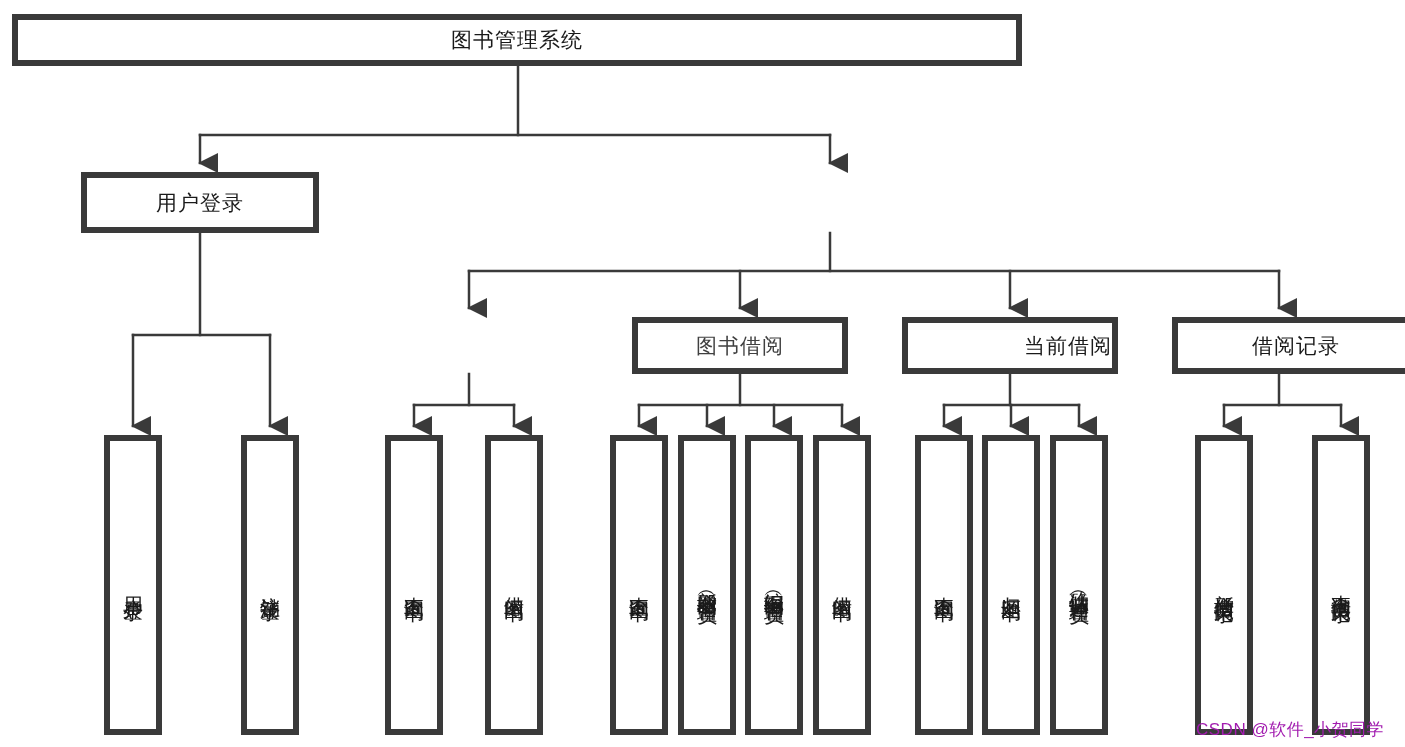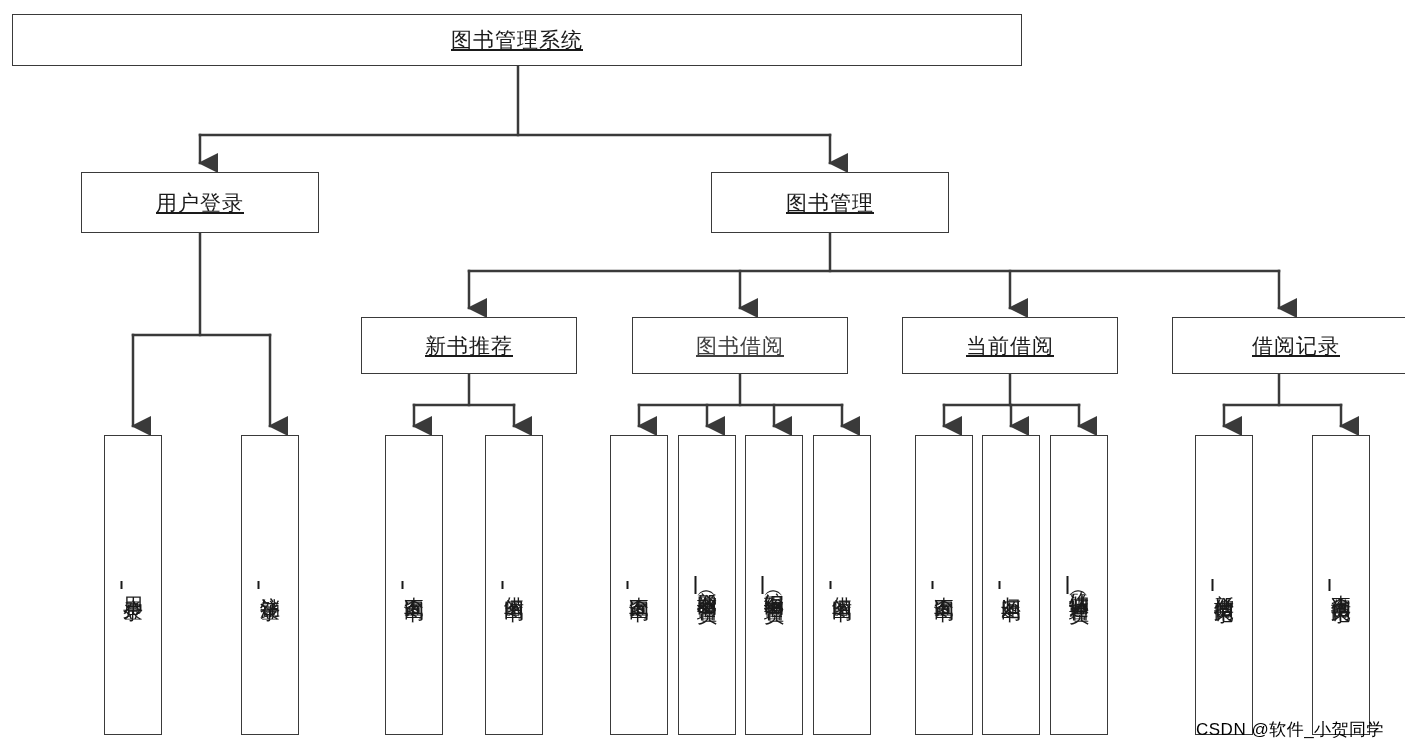--- a/index.html
+++ b/index.html
@@ -23,27 +23,26 @@
   svg.connectors {
     position: absolute;
     left: 0; top: 0;
     width: 1405px;
     height: 747px;
     pointer-events: none;
   }
   .node {
     position: absolute;
     box-sizing: border-box;
-    border: 1px solid #0369a1;
+    border: 6px solid #0369a1;
     background: #ffffff;
     display: flex;
     align-items: center;
     justify-content: center;
     color: #1a1a1a;
-    text-decoration: underline;
   }
   .node.horiz {
     font-size: 21px;
     letter-spacing: 1px;
   }
   .node.vert {
     writing-mode: vertical-rl;
     text-orientation: upright;
     font-size: 20px;
     line-height: 1.05;
@@ -121,31 +120,25 @@
     </g>
   </svg>
 
   <div class="node horiz" style="left: 12px; top: 14px; width: 1010px; height: 52px; border-color: rgb(58, 58, 58); background: rgb(255, 255, 255); color: rgb(26, 26, 26);">
     <span>图书管理系统</span>
   </div>
 
   <div class="node horiz" style="left: 81px; top: 172px; width: 238px; height: 61px; border-color: rgb(58, 58, 58); background: rgb(255, 255, 255); color: rgb(26, 26, 26);">
     <span>用户登录</span>
   </div>
-  <div class="node horiz" style="left: 711px; top: 172px; width: 238px; height: 61px; border-color: rgb(58, 58, 58); background: rgb(255, 255, 255); color: rgb(26, 26, 26);">
-    <span>图书管理</span>
-  </div>
 
-  <div class="node horiz" style="left: 361px; top: 317px; width: 216px; height: 57px; border-color: rgb(58, 58, 58); background: rgb(255, 255, 255); color: rgb(26, 26, 26);">
-    <span>新书推荐</span>
-  </div>
   <div class="node horiz" style="left: 632px; top: 317px; width: 216px; height: 57px; border-color: rgb(58, 58, 58); background: rgb(255, 255, 255); color: #404040;">
     <span>图书借阅</span>
   </div>
-  <div class="node horiz" style="left: 902px; top: 317px; width: 216px; height: 57px; border-color: rgb(58, 58, 58); background: rgb(255, 255, 255); color: rgb(26, 26, 26);">
+  <div class="node horiz" style="left: 902px; top: 317px; width: 216px; height: 57px; border-color: rgb(58, 58, 58); background: rgb(255, 255, 255); color: rgb(26, 26, 26); justify-content: flex-end;">
     <span>当前借阅</span>
   </div>
   <div class="node horiz" style="left: 1172px; top: 317px; width: 248px; height: 57px; border-color: rgb(58, 58, 58); background: rgb(255, 255, 255); color: rgb(26, 26, 26);">
     <span>借阅记录</span>
   </div>
 
   <div class="node vert" style="left: 104px; top: 435px; width: 58px; height: 300px; border-color: rgb(58, 58, 58); background: rgb(255, 255, 255); color: rgb(26, 26, 26);">
     <span class="vlabel">用户登录</span>
   </div>
   <div class="node vert" style="left: 241px; top: 435px; width: 58px; height: 300px; border-color: rgb(58, 58, 58); background: rgb(255, 255, 255); color: rgb(26, 26, 26);">
@@ -178,15 +171,15 @@
   <div class="node vert" style="left: 1050px; top: 435px; width: 58px; height: 300px; border-color: rgb(58, 58, 58); background: rgb(255, 255, 255); color: rgb(26, 26, 26);">
     <span class="vlabel">确认归还（管理员）</span>
   </div>
   <div class="node vert" style="left: 1195px; top: 435px; width: 58px; height: 300px; border-color: rgb(58, 58, 58); background: rgb(255, 255, 255); color: rgb(26, 26, 26);">
     <span class="vlabel">新增借阅记录</span>
   </div>
   <div class="node vert" style="left: 1312px; top: 435px; width: 58px; height: 300px; border-color: rgb(58, 58, 58); background: rgb(255, 255, 255); color: rgb(26, 26, 26);">
     <span class="vlabel">查询借阅记录</span>
   </div>
 
-  <div class="watermark" style="left: 1196px; top: 718px; color: #000000;">CSDN @软件_小贺同学</div>
+  <div class="watermark" style="left: 1196px; top: 718px; color: #a21caf;">CSDN @软件_小贺同学</div>
 
 </div>
 
 </body></html>

